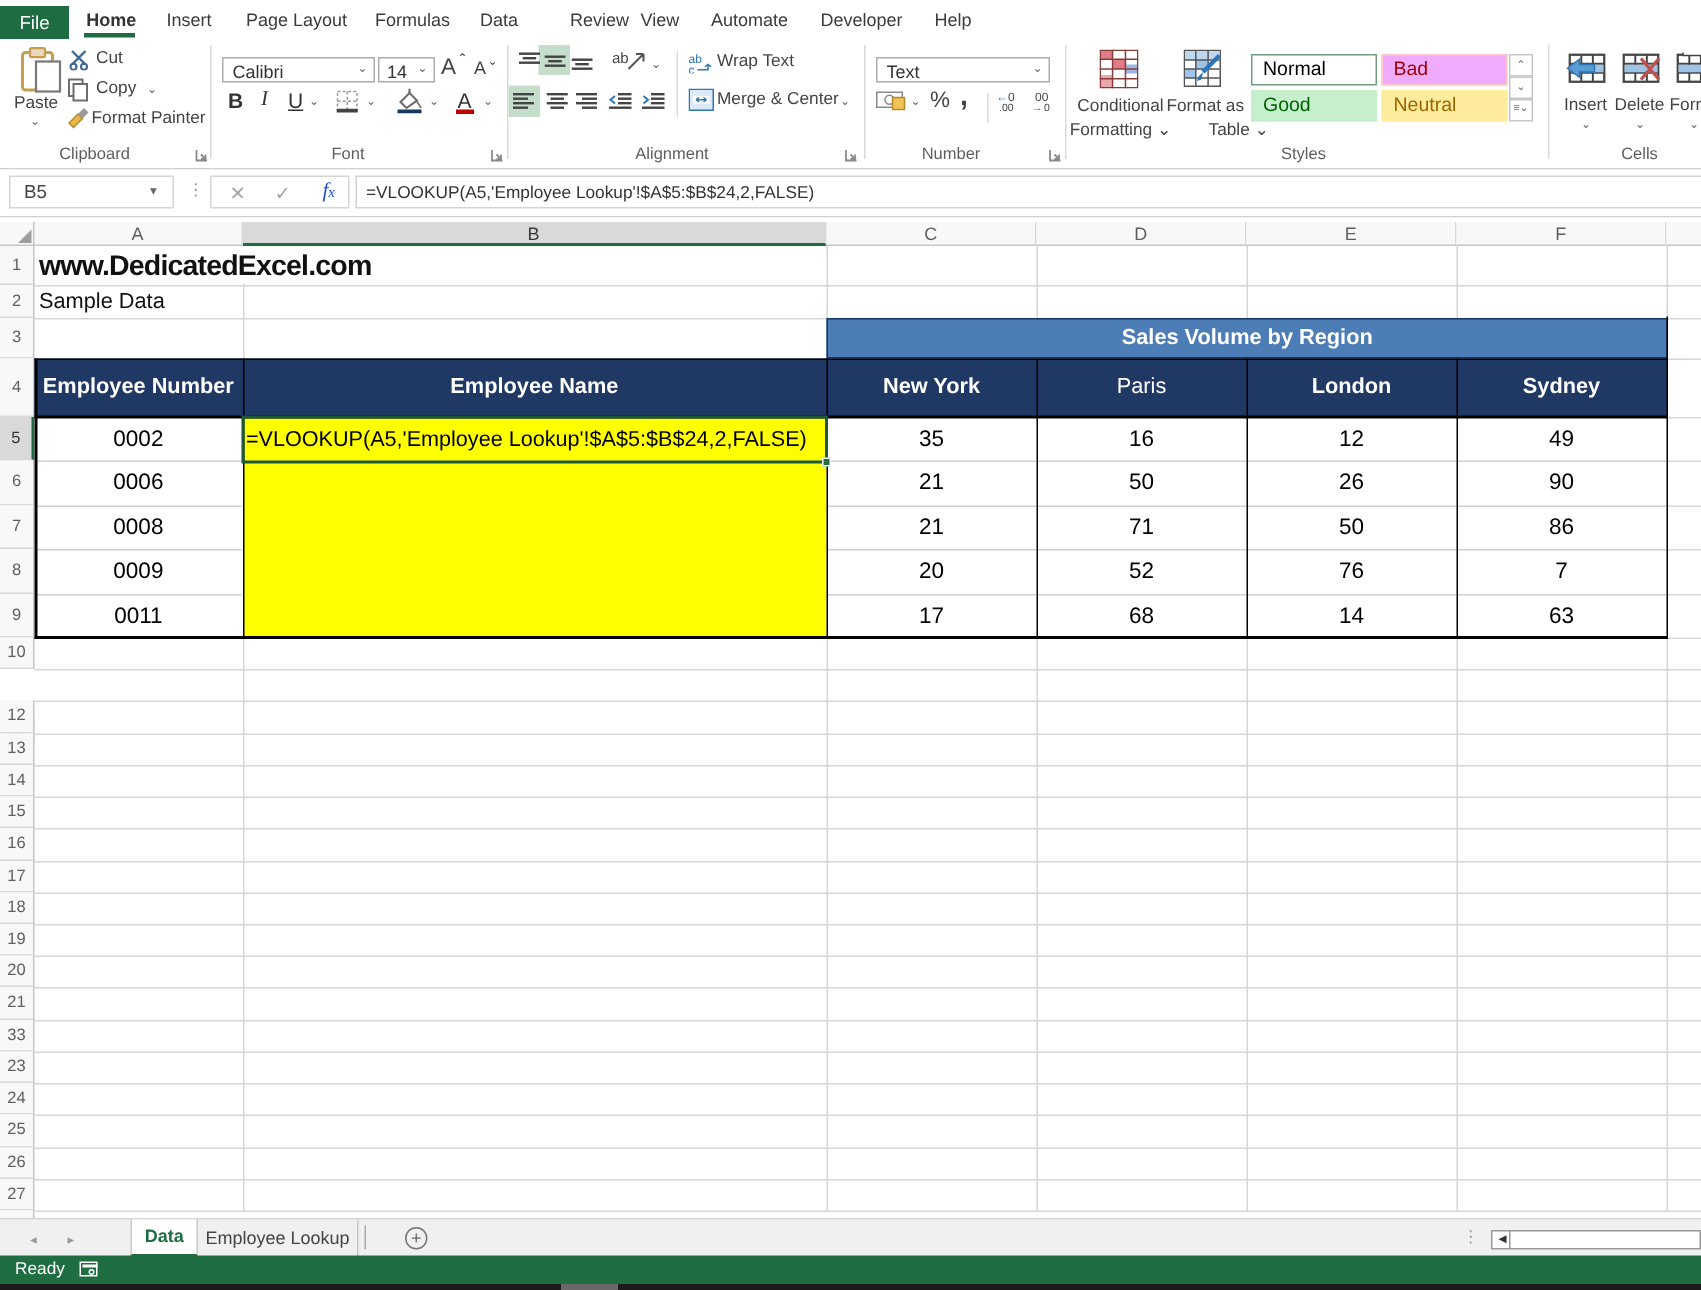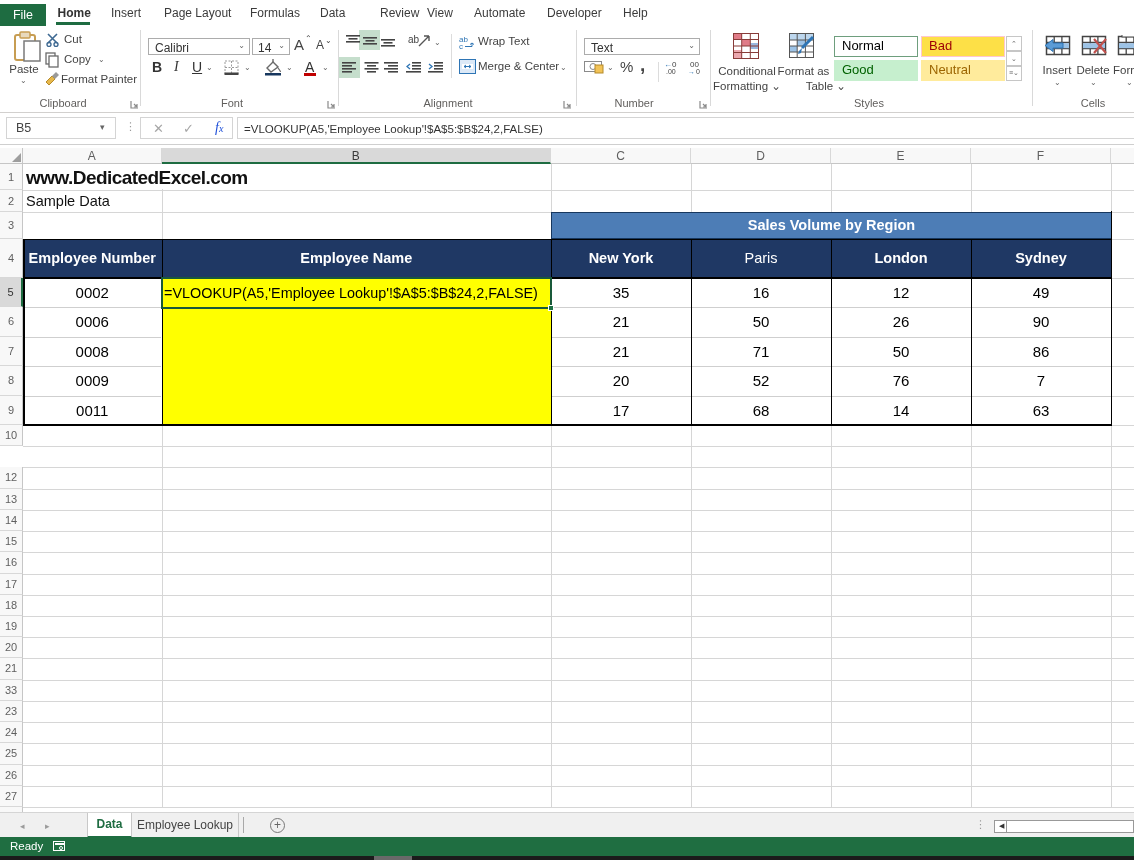--- a/index.html
+++ b/index.html
@@ -246,21 +246,21 @@
       <rect x="1" y="1" width="23" height="6" fill="#bdd7ee"></rect>
       <rect x="1" y="13" width="7" height="6" fill="#9dc3e6"></rect>
       <rect x="8" y="7" width="8" height="6" fill="#9dc3e6"></rect>
       <path d="M8.2,1 L8.2,25 M16.4,1 L16.4,25 M1,7 L24,7 M1,13 L24,13 M1,19 L24,19" stroke="#555" stroke-width="1"></path>
       <path d="M24,4 L13,15" stroke="#2e75b5" stroke-width="3"></path>
       <path d="M13,15 L10,18 L9,21 L12,20 Z" fill="#2e75b5"></path>
     </svg>
     <div class="btntext" style="left:761px;top:39px;width:85px;text-align:center;">Format as</div>
     <div class="btntext" style="left:761px;top:53px;width:85px;text-align:right;">Table ⌄</div>
     <div style="position:absolute;left:834px;top:10px;width:84px;height:21px;background:#fff;border:1.5px solid #6e9e7d;font-size:13px;color:#000;line-height:18px;padding-left:7px;">Normal</div>
-    <div style="position:absolute;left:921px;top:10px;width:84px;height:21px;background:#fde047;border:1.5px solid #ffc7ce;font-size:13px;color:#9c0006;line-height:18px;padding-left:7px;">Bad</div>
+    <div style="position:absolute;left:921px;top:10px;width:84px;height:21px;background:#f0abfc;border:1.5px solid #ffc7ce;font-size:13px;color:#9c0006;line-height:18px;padding-left:7px;">Bad</div>
     <div style="position:absolute;left:834px;top:34px;width:84px;height:21px;background:#c6efce;border:1.5px solid #c6efce;font-size:13px;color:#006100;line-height:18px;padding-left:7px;">Good</div>
     <div style="position:absolute;left:921px;top:34px;width:84px;height:21px;background:#ffeb9c;border:1.5px solid #ffeb9c;font-size:13px;color:#9c6500;line-height:18px;padding-left:7px;">Neutral</div>
     <div style="position:absolute;left:1006px;top:10px;width:16px;height:15px;border:1px solid #c6c6c6;color:#666;font-size:7px;text-align:center;line-height:14px;">⌃</div>
     <div style="position:absolute;left:1006px;top:25px;width:16px;height:15px;border:1px solid #c6c6c6;color:#666;font-size:7px;text-align:center;line-height:14px;">⌄</div>
     <div style="position:absolute;left:1006px;top:40px;width:16px;height:15px;border:1px solid #c6c6c6;color:#666;font-size:7px;text-align:center;line-height:11px;">≡⌄</div>
     <div class="glabel" style="left:819px;width:100px;">Styles</div>
     <div class="gsep" style="left:1032px;"></div>
     <svg style="position:absolute;left:1044px;top:9px;" width="28" height="21">
       <rect x="2.5" y="1.5" width="23" height="18" fill="#fff" stroke="#444" stroke-width="1.5"></rect>
       <path d="M10.2,1.5 L10.2,19.5 M17.9,1.5 L17.9,19.5" stroke="#444" stroke-width="1.3"></path>

